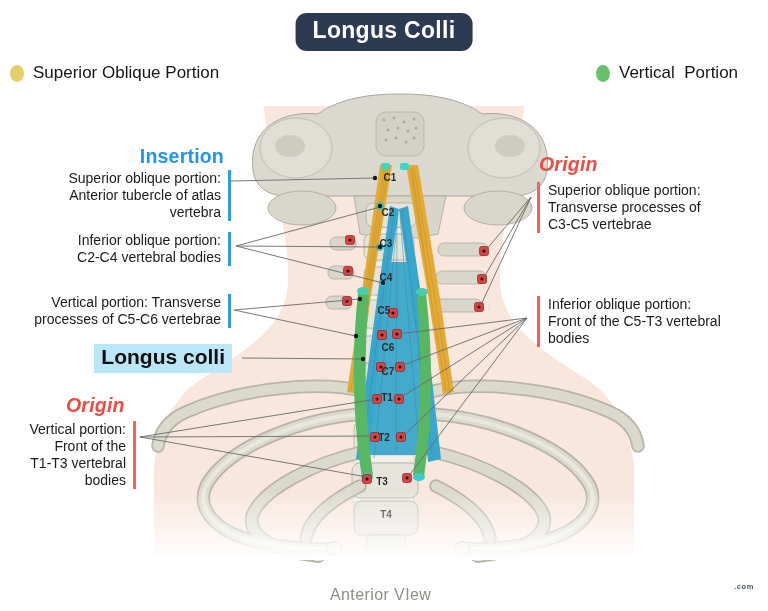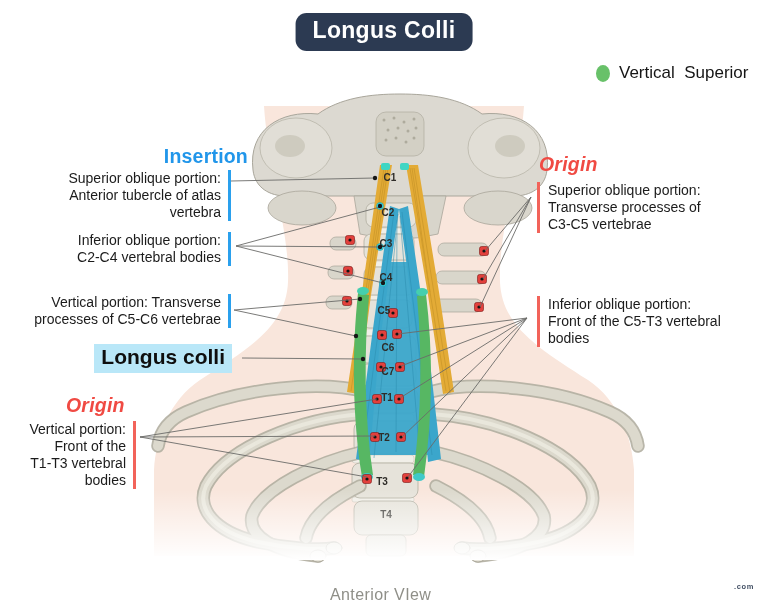--- a/index.html
+++ b/index.html
@@ -14,21 +14,21 @@
     padding:4px 17px 7px; border-radius:11px; letter-spacing:.3px;
   }
   .legend-item{position:absolute; top:63px; display:flex; align-items:center; gap:9px;
     font-size:17px; color:#151515; white-space:pre;}
   .legend-dot{width:14px; height:17px; border-radius:50%; flex:0 0 auto;}
   #leg1{left:10px} #leg2{left:302px} #leg3{left:596px}
 
   .heading{position:absolute; font-size:19.5px; font-weight:bold; letter-spacing:.2px;}
   .heading.blue{color:#2196ea;}
   .heading.red{color:#f04a43;font-style:italic;}
-  #h-insertion{top:145px; right:520px;}
+  #h-insertion{top:145px; right:544px;}
   #h-origin-left{top:394px; left:66px;}
   #h-origin-right{top:153px; left:539px;}
 
   .lbl{position:absolute; font-size:14px; line-height:1.22; color:#1b1b1b; white-space:pre-line;}
   .lbl.r{text-align:right; border-right:3px solid #2aa0ed; padding-right:7px;}
   .lbl.r.redbar{border-right-color:#f2635a;}
   .lbl.l{text-align:left; border-left:3px solid #f2635a; padding-left:8px;}
   #insA{top:170px; right:537px;}
   #insB{top:232px; right:537px;}
   #insC{top:294px; right:537px;}
@@ -290,23 +290,27 @@
       <circle cx="360" cy="299" r="2.2"></circle>
       <circle cx="356" cy="336" r="2.2"></circle>
       <circle cx="363" cy="359" r="2.2"></circle>
     </g>
   </svg>
 
   <div class="badge">
     <span>Longus Colli</span>
   </div>
 
+  <div class="legend-item" id="leg1">
+    <span class="legend-dot" style="background: rgb(231, 207, 110);"></span>
+    <span>Superior Oblique Portion</span>
+  </div>
   <div class="legend-item" id="leg3">
     <span class="legend-dot" style="background: rgb(104, 193, 105);"></span>
-    <span>Vertical  Superior</span>
+    <span>Vertical  Portion</span>
   </div>
 
   <div class="heading blue" id="h-insertion">Insertion</div>
 
   <div class="lbl r" id="insA">Superior oblique portion:
 Anterior tubercle of atlas
 vertebra</div>
   <div class="lbl r" id="insB">Inferior oblique portion:
 C2-C4 vertebral bodies</div>
   <div class="lbl r" id="insC">Vertical portion: Transverse

